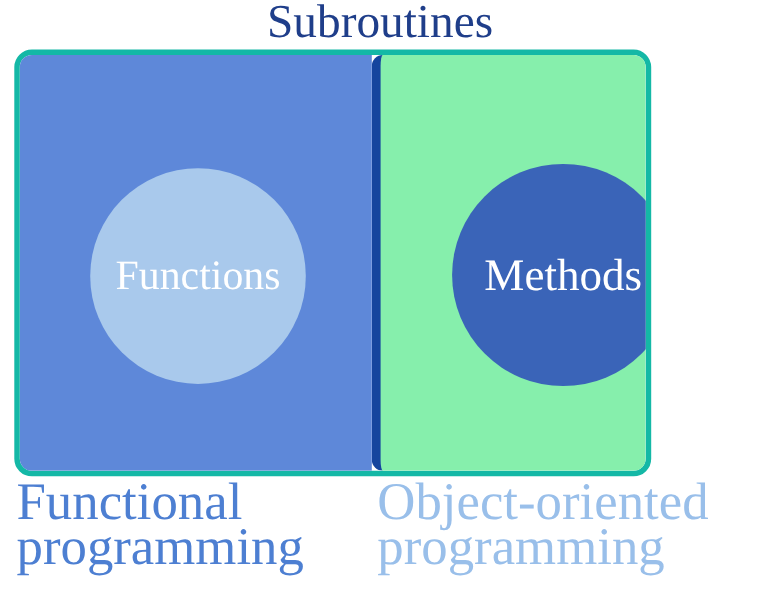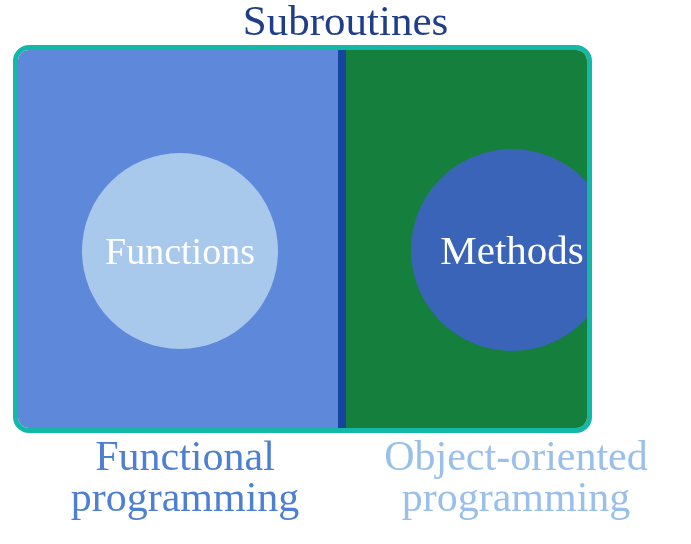--- a/index.html
+++ b/index.html
@@ -40,22 +40,23 @@
   .half {
     position: relative;
     height: 100%;
   }
   .half-left {
     width: 320px;
     background: #5e88d9;
   }
   .half-right {
     flex: 1;
-    background: #15803d;
+    background: #86efac;
     border-left: 8px solid #15459e;
+    border-radius: 10px;
   }
   .circle {
     position: absolute;
     border-radius: 50%;
     display: flex;
     align-items: center;
     justify-content: center;
     color: #ffffff;
   }
   .circle-functions {
@@ -70,22 +71,21 @@
     left: 65px;
     top: 99px;
     width: 202px;
     height: 202px;
     background: #3a64b8;
     font-size: 41px;
   }
   .caption {
     position: absolute;
     top: 436px;
-    text-align: center;
-    font-size: 42px;
+    font-size: 48px;
     line-height: 41px;
   }
   .caption-left {
     left: 15px;
     width: 340px;
     color: #4d7fd2;
   }
   .caption-right {
     left: 343px;
     width: 346px;

